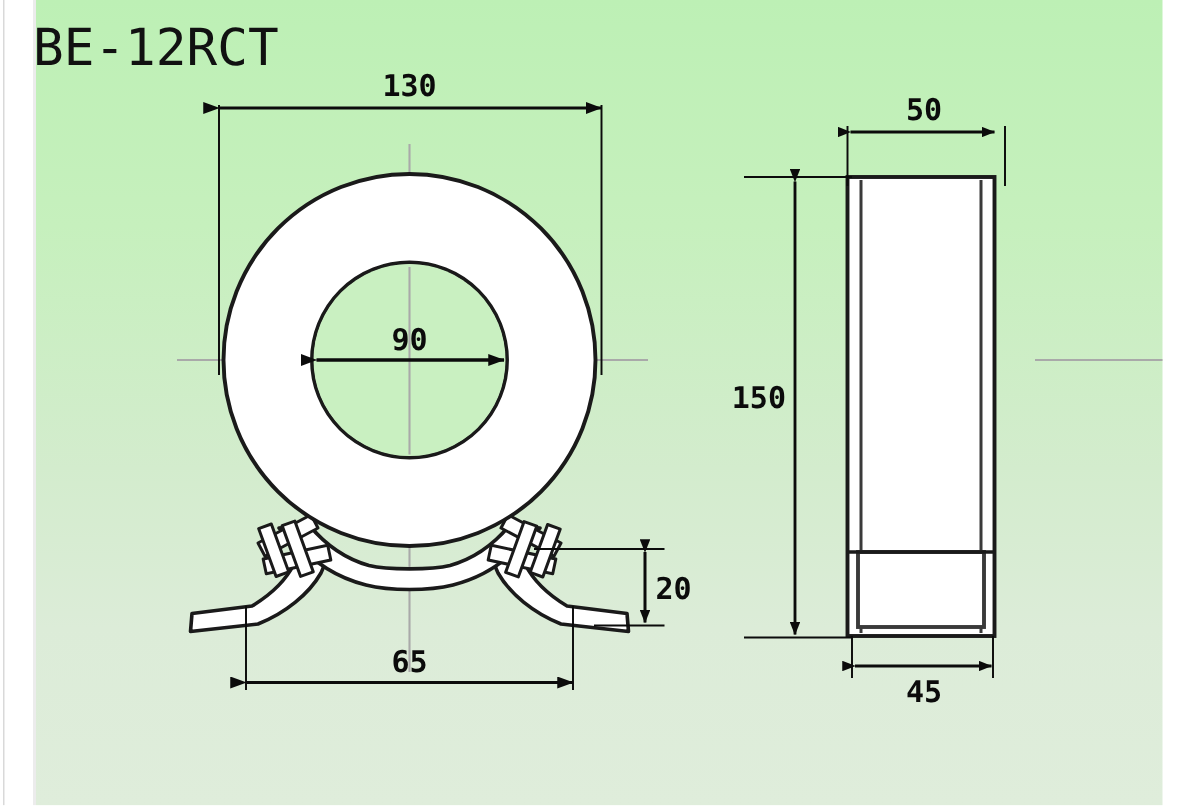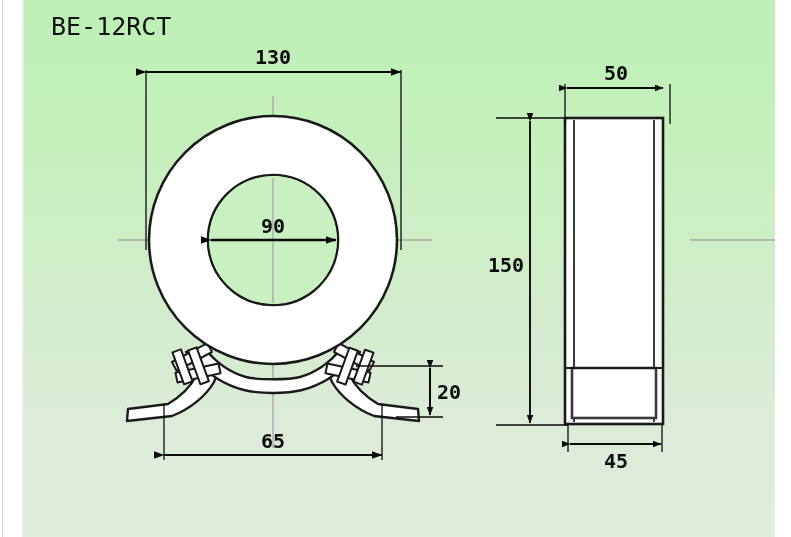--- a/index.html
+++ b/index.html
@@ -8,22 +8,22 @@
     background:#ffffff;
     font-family:"DejaVu Sans Mono","Liberation Mono",monospace;
   }
   #sheet{
     position:absolute;left:24px;top:0;width:751px;height:537px;
     background:linear-gradient(to bottom,#bdf0b5 0%,#c6f0bd 28%,#d3eccd 58%,#dcecd8 78%,#dfeddb 100%);
   }
   #edge-line{position:absolute;left:2px;top:0;width:1px;height:537px;background:#d9d9d9;}
   #edge-line2{position:absolute;left:22px;top:0;width:2px;height:537px;background:#ececec;}
   #title{
-    position:absolute;left:22px;top:12px;font-size:25px;color:#111;
-    letter-spacing:0px;white-space:nowrap;padding-left:29px;
+    position:absolute;left:22px;top:12px;font-size:34px;color:#111;
+    letter-spacing:0px;white-space:nowrap;
   }
   svg#draw{position:absolute;left:0;top:0;width:791px;height:537px;}
   .dimtext{
     font-family:"DejaVu Sans Mono","Liberation Mono",monospace;
     font-size:20px;font-weight:bold;fill:#0b0b0b;
   }
 </style>
 </head>
 <body>
 

